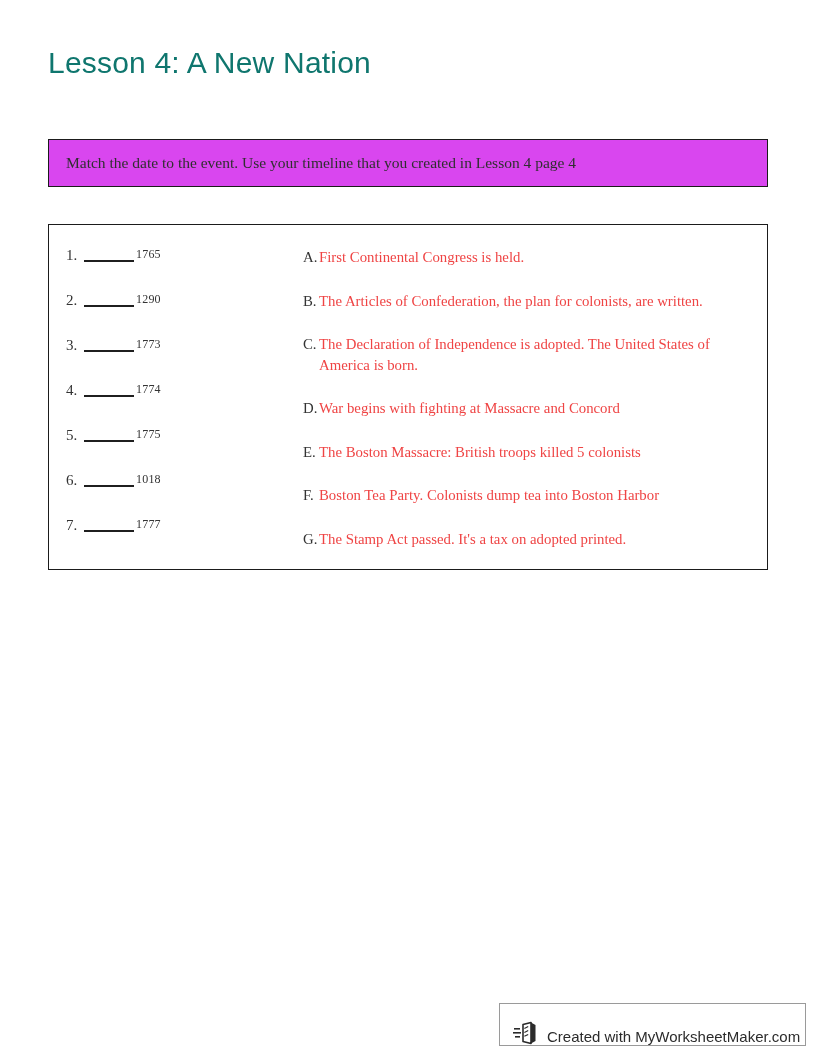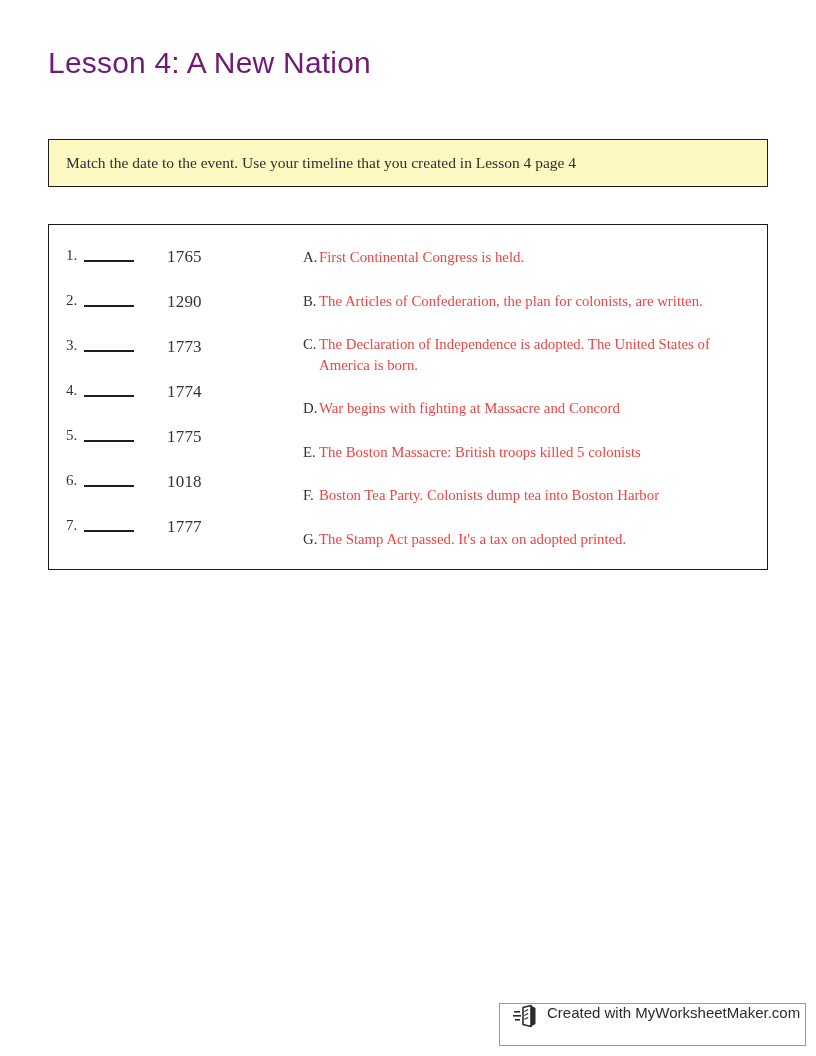--- a/index.html
+++ b/index.html
@@ -23,34 +23,34 @@
 
   
   .worksheet-title {
     position: absolute;
     left: 48px;
     top: 46px;
     font-family: "Liberation Sans", sans-serif;
     font-size: 30px;
     font-weight: 400;
     letter-spacing: 0.2px;
-    color: #701a75;
+    color: #0f766e;
     white-space: nowrap;
   }
 
   
   .instruction-box {
     position: absolute;
     left: 48px;
     top: 139px;
     width: 720px;
     height: 48px;
     box-sizing: border-box;
     border: 1.5px solid #1b1b1b;
-    background: #fef9c3;
+    background: #d946ef;
     display: flex;
     align-items: center;
   }
   .instruction-text {
     padding-left: 17px;
     font-family: "Liberation Serif", serif;
     font-size: 15.5px;
     color: #2f2f2f;
     line-height: 1.3;
   }
@@ -92,24 +92,23 @@
   }
   .answer-blank {
     display: inline-block;
     width: 50px;
     height: 13px;
     border-bottom: 2px solid #1f1f1f;
     margin: 0 2px 0 1px;
     vertical-align: baseline;
   }
   .item-year {
-    font-size: 17px;
+    font-size: 12px;
     color: #333333;
     letter-spacing: 0.2px;
-    margin-left: 31px;
   }
 
   
   .right-column {
     position: absolute;
     left: 254px;
     top: 22px;
     width: 440px;
   }
   .option-item {
@@ -134,21 +133,21 @@
   .footer-badge {
     position: absolute;
     left: 499px;
     top: 1003px;
     width: 307px;
     height: 43px;
     box-sizing: border-box;
     border: 1px solid #9a9a9a;
     background: #ffffff;
     display: flex;
-    align-items: flex-start;
+    align-items: flex-end;
     padding-left: 13px;
   }
   .badge-logo {
     flex: 0 0 auto;
     width: 26px;
     height: 24px;
     margin-right: 8px;
     display: block;
   }
   .badge-text {

